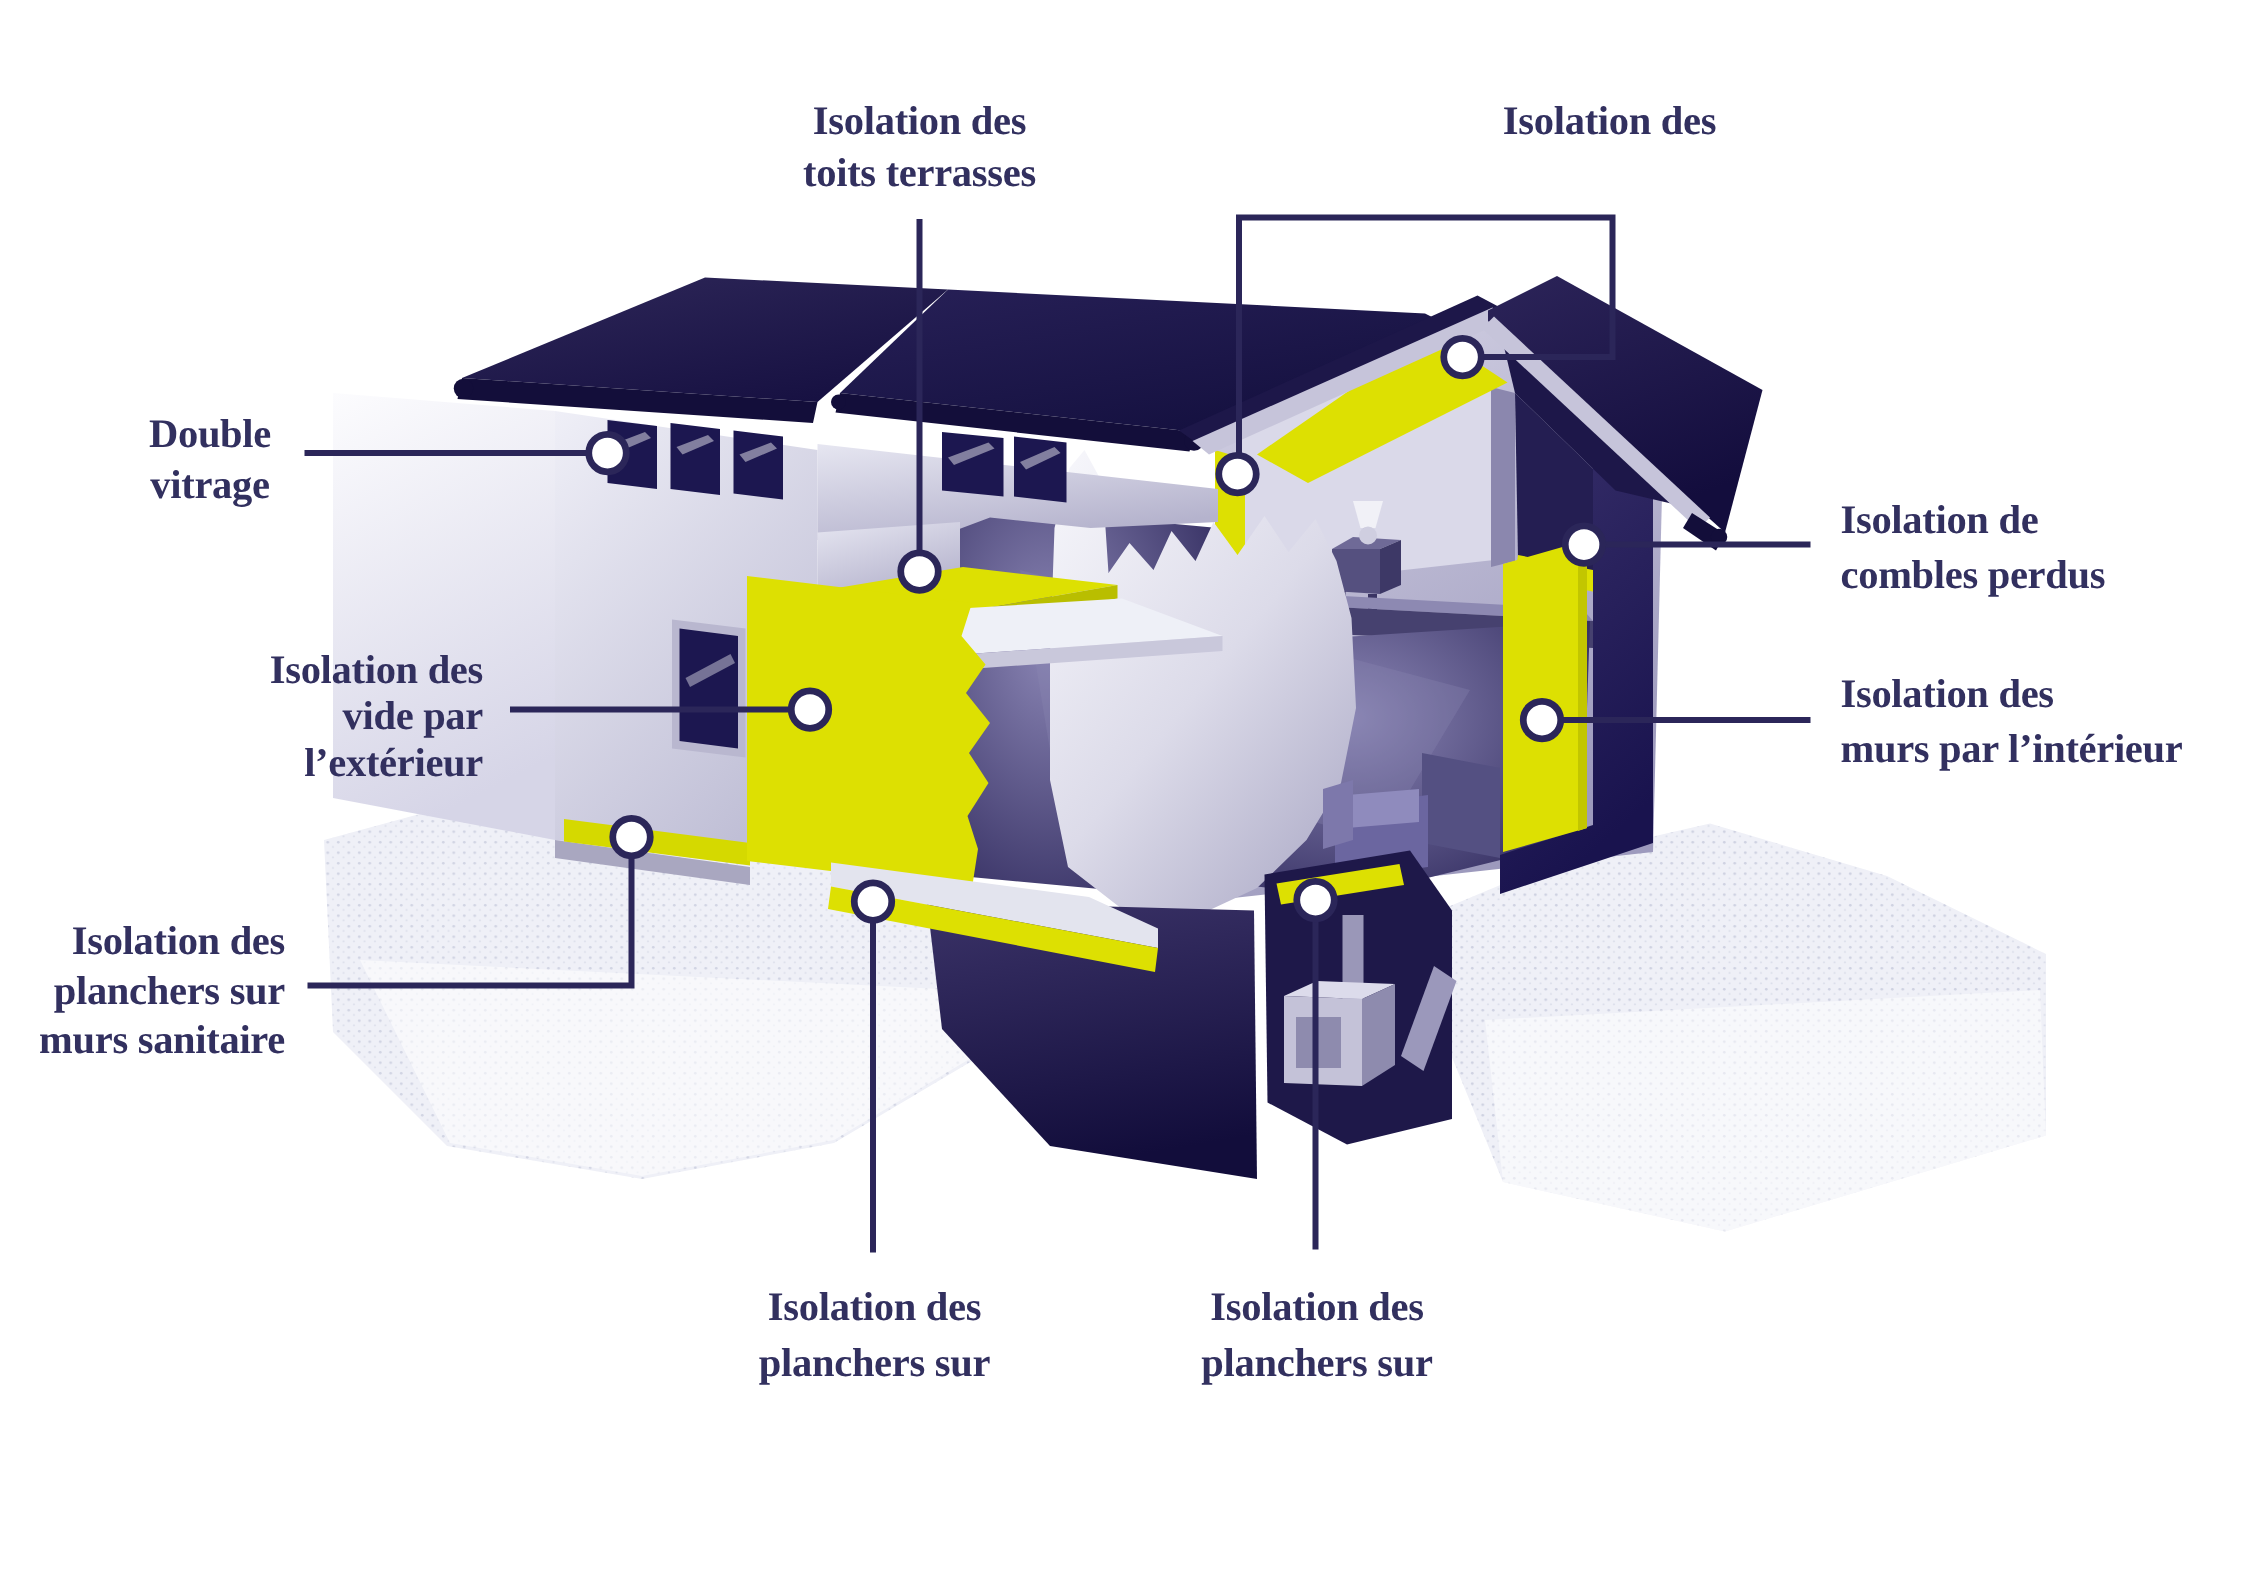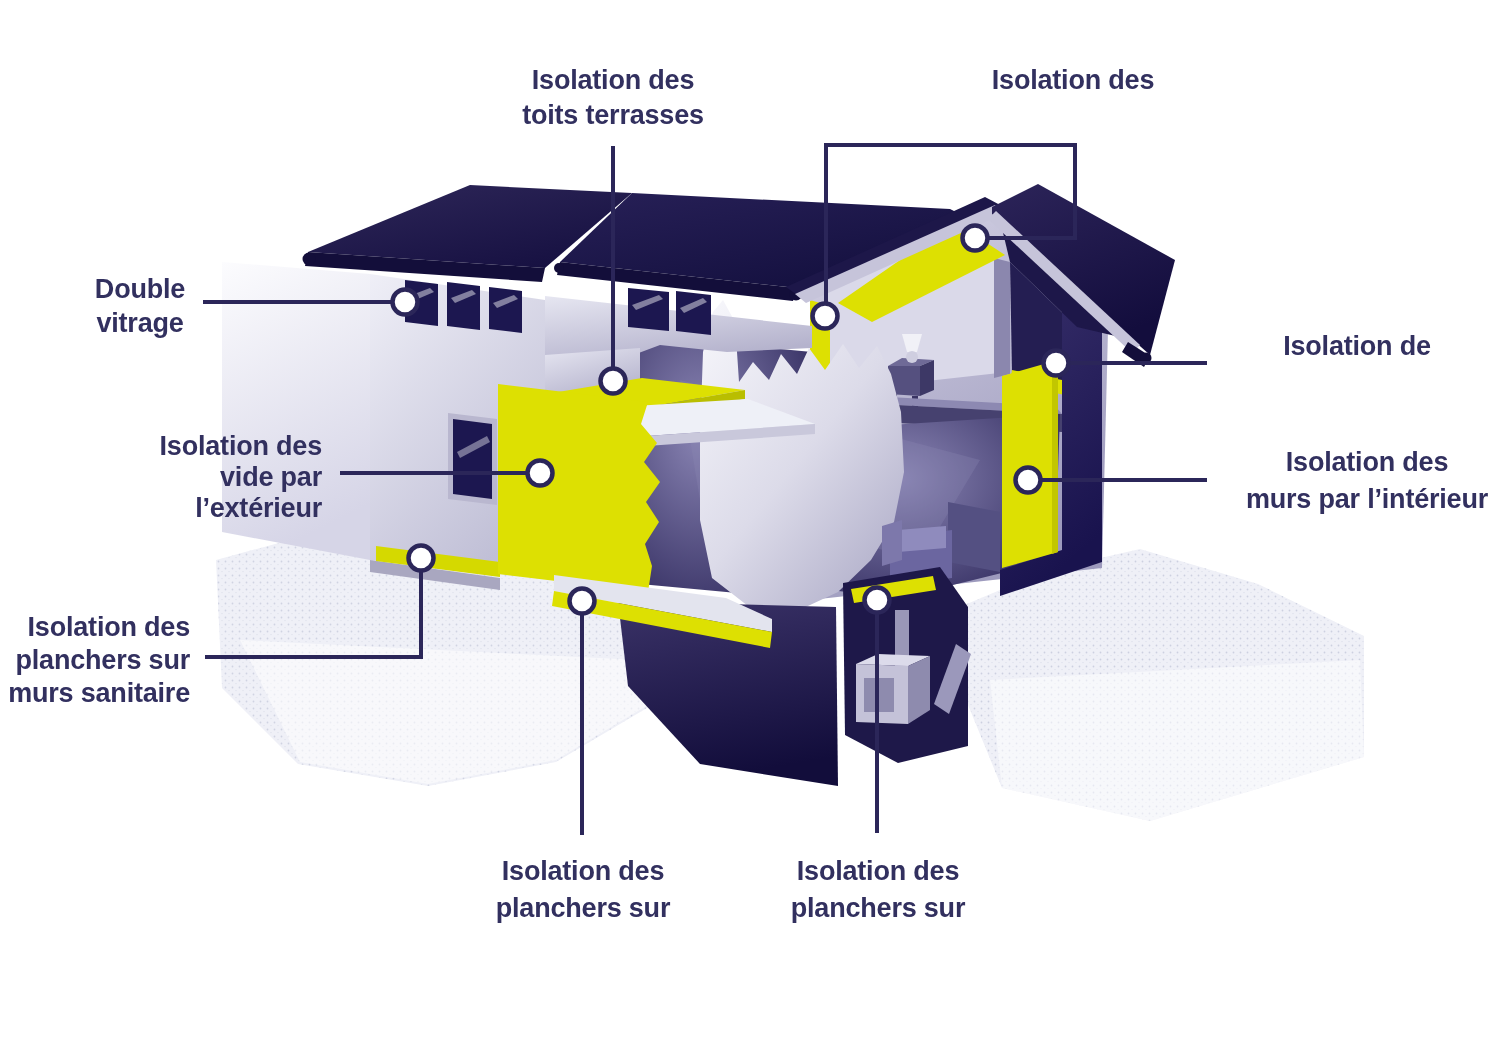--- a/index.html
+++ b/index.html
@@ -1,23 +1,23 @@
 <!DOCTYPE html>
 <html><head>
 <meta charset="utf-8">
 <style>
   html,body{margin:0;padding:0;background:#fff;}
   #stage{position:relative;width:1500px;height:1052px;background:#fff;overflow:hidden;
          font-family:"Liberation Sans",sans-serif;}
   #house-svg,#callout-layer{position:absolute;left:0;top:0;width:1500px;height:1052px;}
-  #labels{position:absolute;left:0;top:0;width:1500px;height:860px;pointer-events:none;}
+  #labels{position:absolute;left:0;top:0;width:1500px;height:860px;pointer-events:none;font-family:Liberation Serif, serif;}
   .callout{position:absolute;font-weight:700;font-size:27px;color:#32305f;letter-spacing:-.2px;}
   .align-center{text-align:center}
   .align-right{text-align:right}
-  .align-left{text-align:center}
+  .align-left{text-align:left}
   .callout-line{fill:none;stroke:#2b2659;stroke-width:4;}
   .callout-marker{fill:#ffffff;stroke:#2b2659;stroke-width:4.5;}
 </style>
 </head>
 <body>
 
 <div id="stage">
 
 <svg id="house-svg" viewBox="0 0 1500 1052">
   <defs>
@@ -254,20 +254,21 @@
         <div>vide par</div>
         <div>l’extérieur</div>
       </div>
       <div class="callout align-right" style="left: 0px; top: 611px; width: 190px; line-height: 33px;">
         <div>Isolation des</div>
         <div>planchers sur</div>
         <div>murs sanitaire</div>
       </div>
       <div class="callout align-left" style="left: 1227px; top: 328px; width: 260px; line-height: 37px;">
         <div>Isolation de</div>
+        <div>combles perdus</div>
       </div>
       <div class="callout align-left" style="left: 1227px; top: 444px; width: 280px; line-height: 37px;">
         <div>Isolation des</div>
         <div>murs par l’intérieur</div>
       </div>
       <div class="callout align-center" style="left: 443px; top: 853px; width: 280px; line-height: 37px;">
         <div>Isolation des</div>
         <div>planchers sur</div>
       </div>
       <div class="callout align-center" style="left: 728px; top: 853px; width: 300px; line-height: 37px;">

